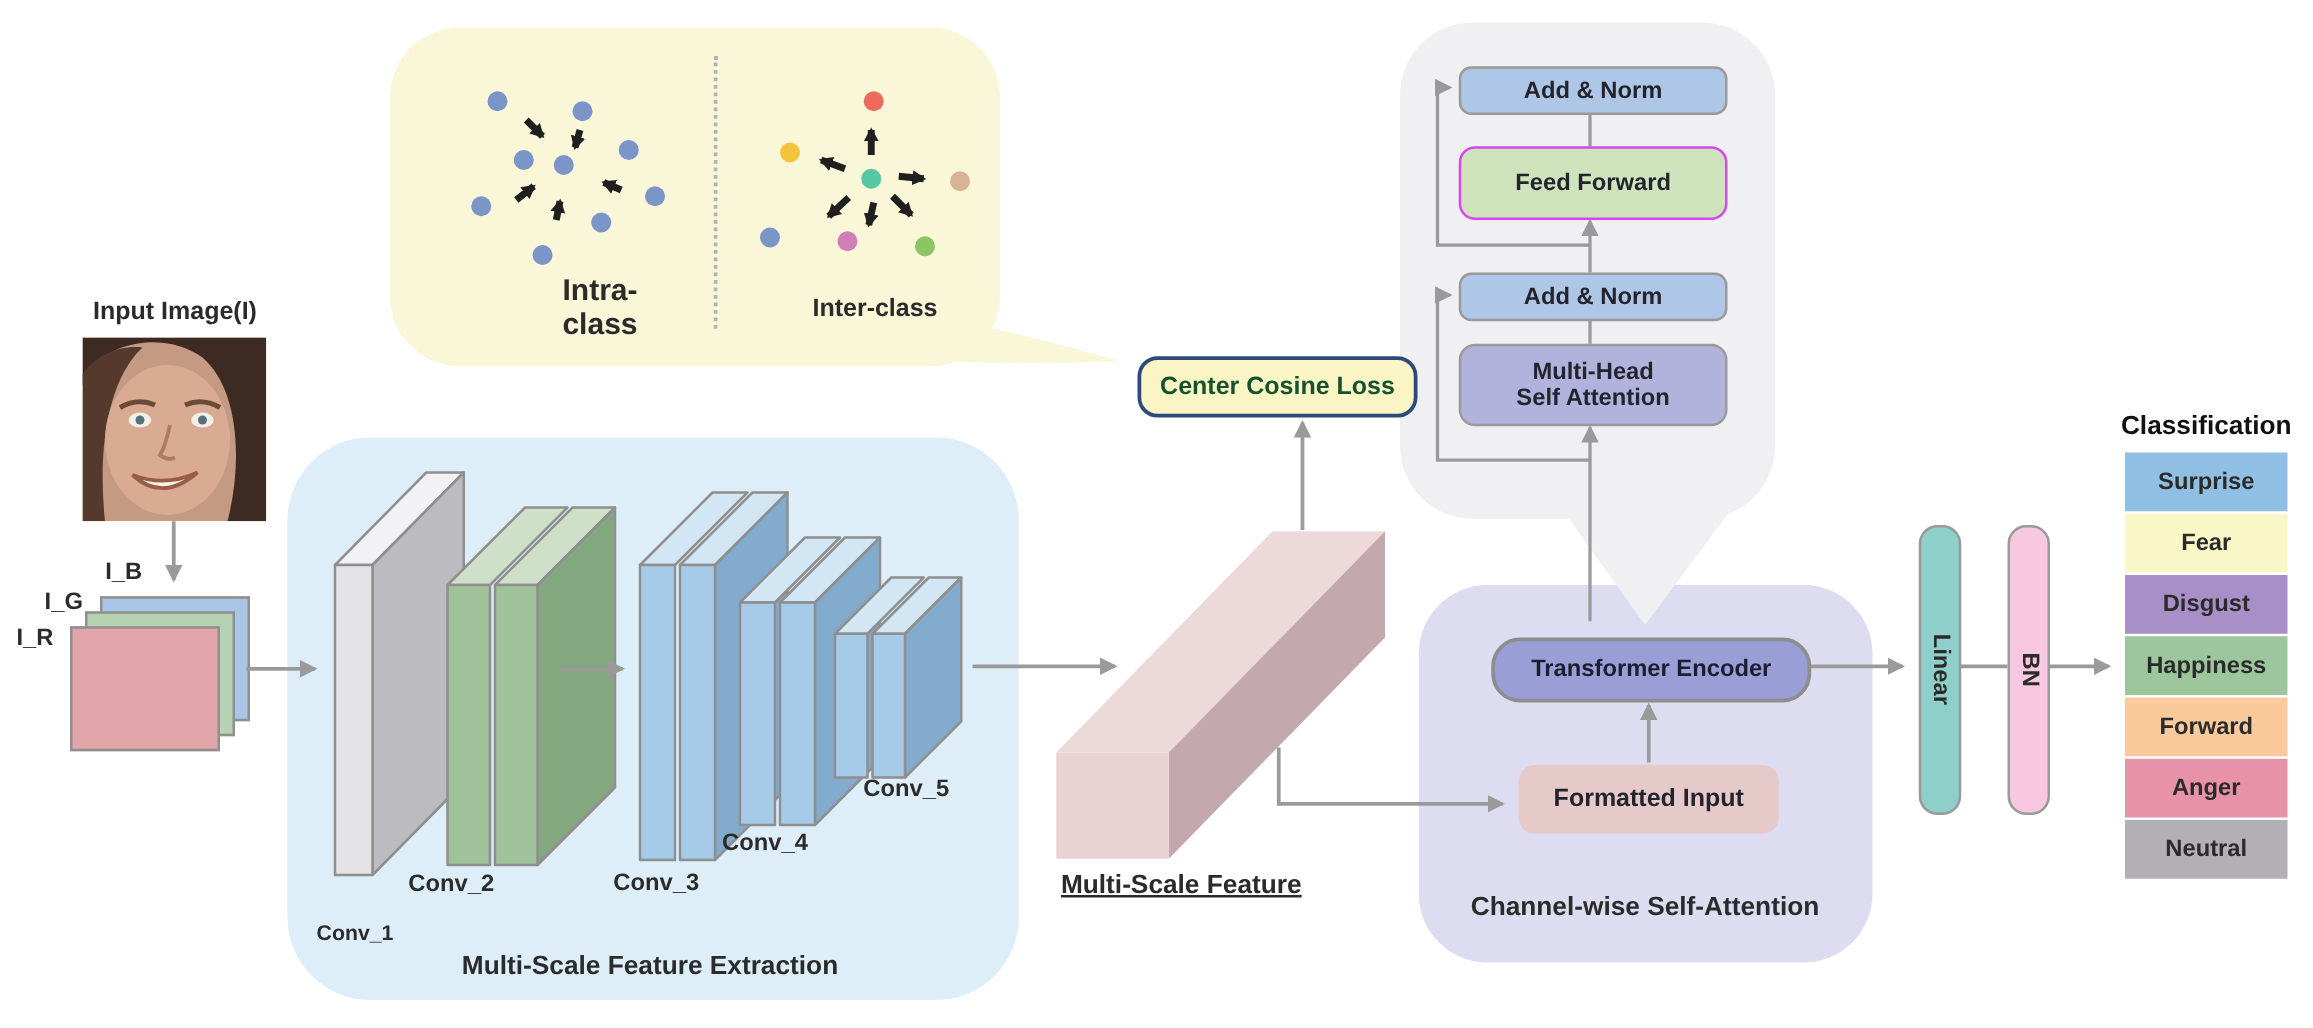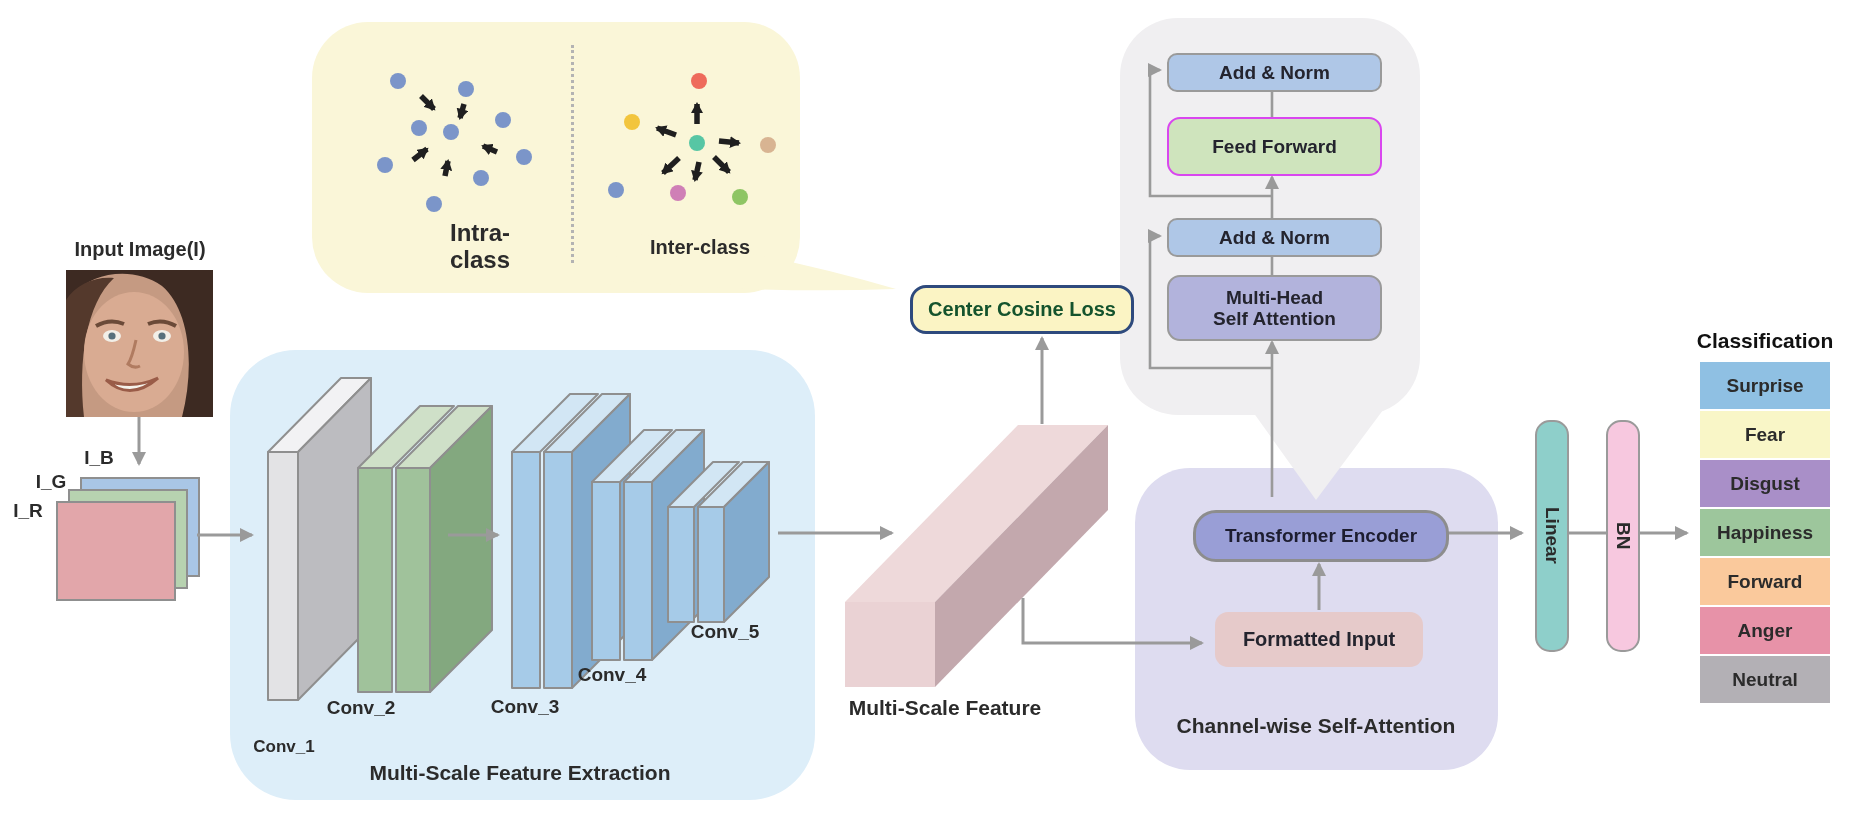--- a/index.html
+++ b/index.html
@@ -214,21 +214,21 @@
   <div class="lbl" style="left:640px;top:234px;width:120px;height:26px;font-size:20px;">Inter-class</div>
 
   <div class="lbl" style="left:239px;top:735px;width:90px;height:24px;font-size:17px;">Conv_1</div>
   <div class="lbl" style="left:316px;top:696px;width:90px;height:24px;font-size:19px;">Conv_2</div>
   <div class="lbl" style="left:480px;top:663px;width:90px;height:24px;font-size:19px;margin-top:32px;">Conv_3</div>
   <div class="lbl" style="left:567px;top:663px;width:90px;height:24px;font-size:19px;">Conv_4</div>
   <div class="lbl" style="left:680px;top:620px;width:90px;height:24px;font-size:19px;">Conv_5</div>
   <div class="lbl" style="left:330px;top:759px;width:380px;height:28px;font-size:21px;">Multi-Scale Feature Extraction</div>
 
   <div class="box badge">Center Cosine Loss</div>
-  <div class="lbl" style="left:835px;top:695px;width:220px;height:26px;font-size:21px;">Multi-Scale Feature</div>
+  <div class="lbl" style="left:835px;top:695px;width:220px;height:26px;font-size:21px;text-decoration:underline;">Multi-Scale Feature</div>
 
   <div class="box an1">Add &amp; Norm</div>
   <div class="box ff">Feed Forward</div>
   <div class="box an2">Add &amp; Norm</div>
   <div class="box mhsa">
     <span>Multi-Head</span>
     <span>Self Attention</span>
   </div>
 
   <div class="box te">Transformer Encoder</div>

